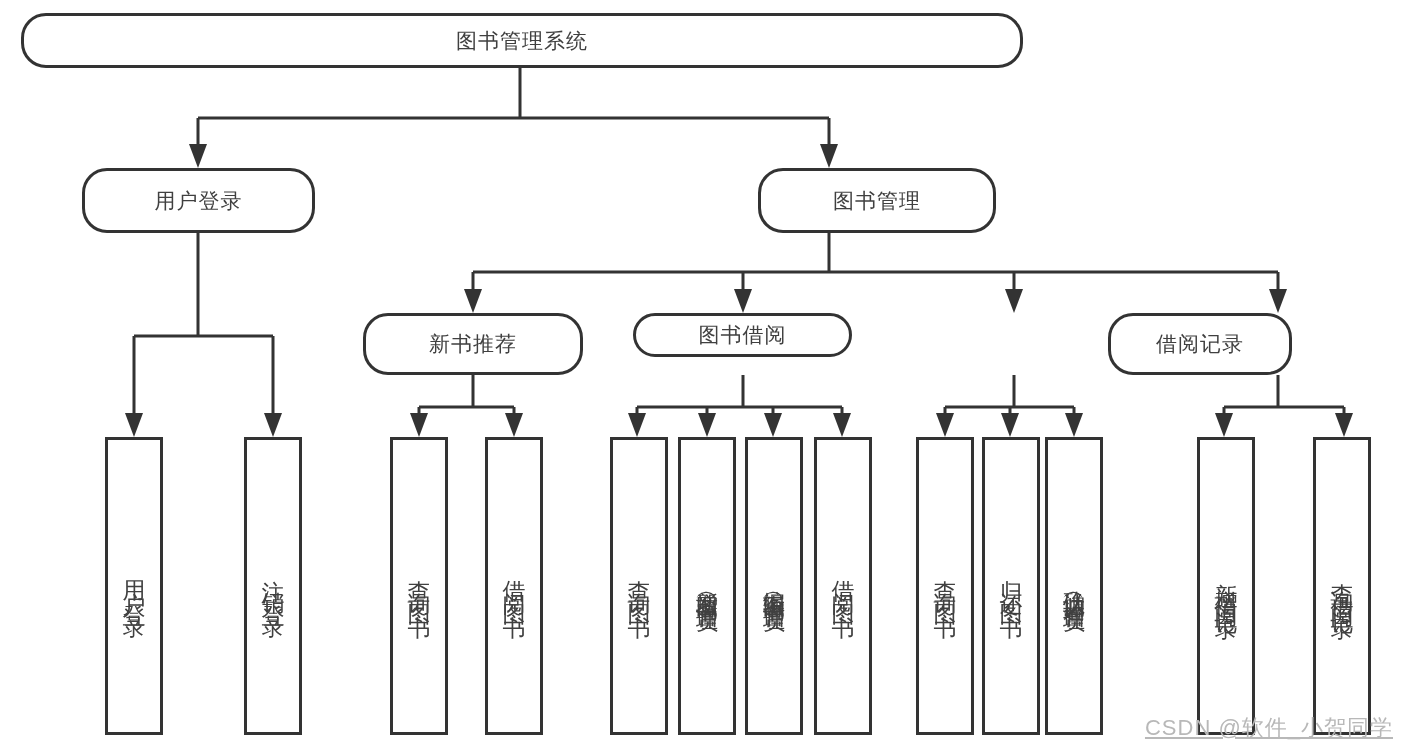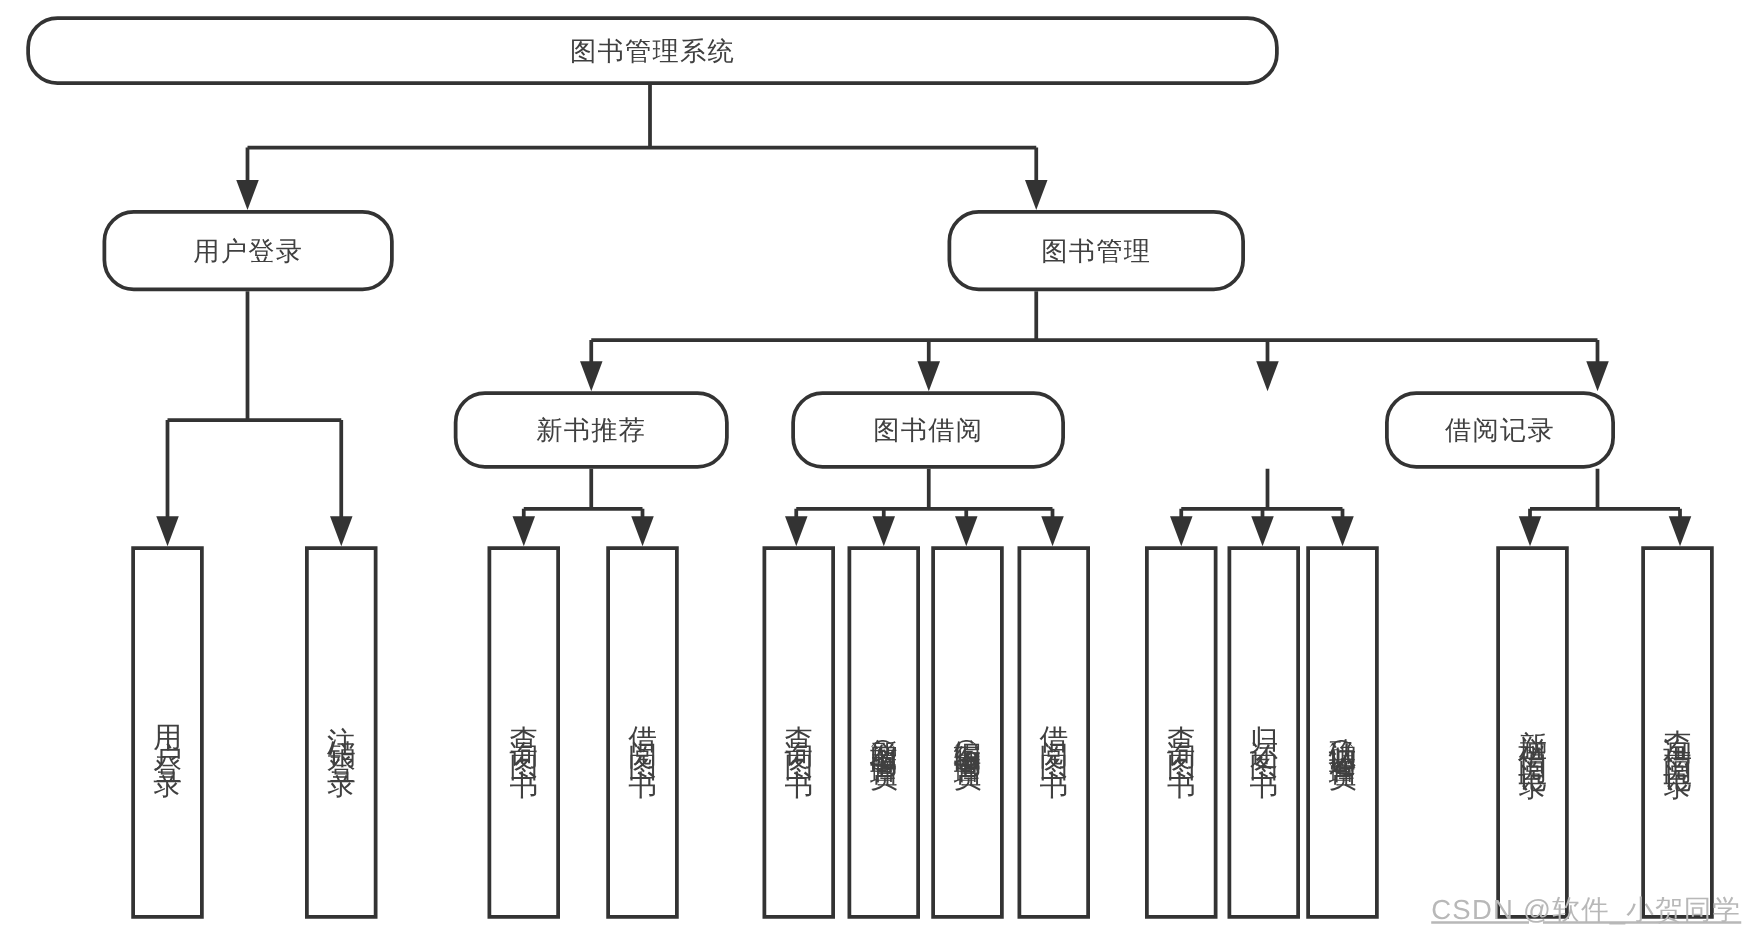--- a/index.html
+++ b/index.html
@@ -105,21 +105,21 @@
   <div class="node h-node" style="left:82px;top:168px;width:233px;height:65px;">
     <span>用户登录</span>
   </div>
   <div class="node h-node" style="left:710px;top:168px;width:238px;height:65px;margin-left:48px;">
     <span>图书管理</span>
   </div>
 
   <div class="node h-node" style="left:363px;top:313px;width:220px;height:62px;">
     <span>新书推荐</span>
   </div>
-  <div class="node h-node" style="left:633px;top:313px;width:219px;height:62px;">
+  <div class="node h-node" style="left:633px;top:313px;width:219px;height:44px;">
     <span>图书借阅</span>
   </div>
   <div class="node h-node" style="left:1108px;top:313px;width:184px;height:62px;">
     <span>借阅记录</span>
   </div>
 
   <div class="node leaf" style="left:105px;">
     <span>用户登录</span>
   </div>
   <div class="node leaf" style="left:244px;">

